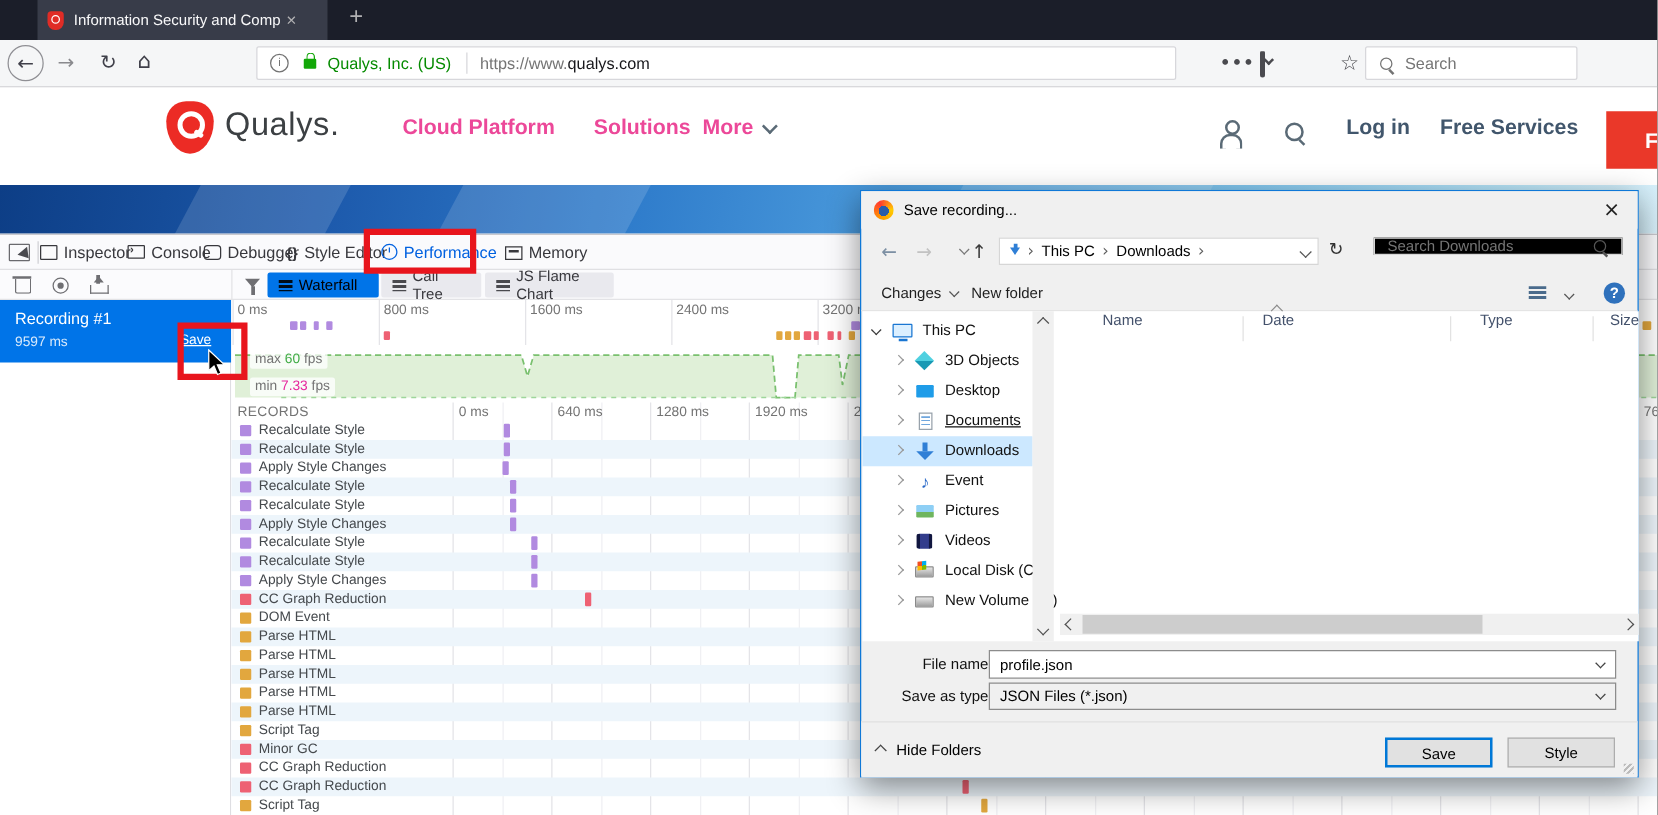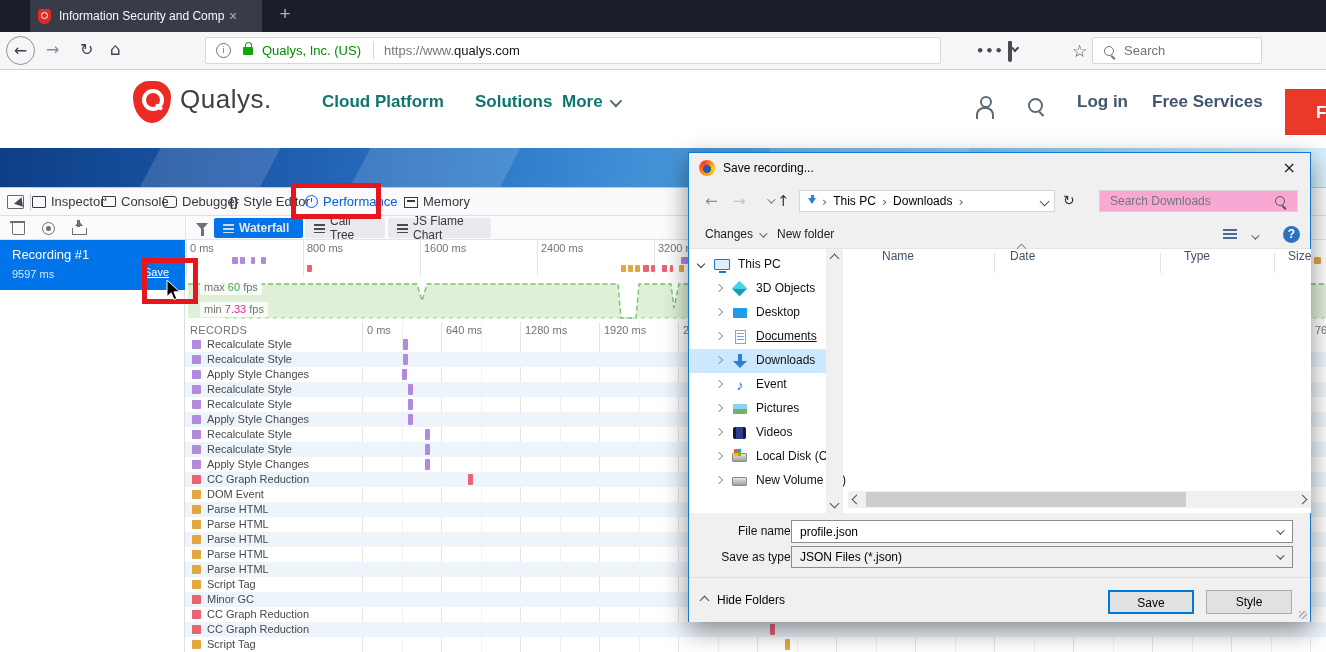--- a/index.html
+++ b/index.html
@@ -40,21 +40,21 @@
   .cz::before{content:"";position:absolute;left:4px;top:4px;width:8px;height:8px;border-radius:50%;background:#f5f6f7;}
   .cz::after{content:"";position:absolute;right:0px;top:6px;width:5px;height:4px;background:#f5f6f7;}
   .star{color:#4a4a4f;font-size:17px;font-family:"DejaVu Sans",sans-serif;}
 
   
   .site{position:absolute;left:0;top:70px;width:1326px;height:78px;background:#fff;}
   .qlogo{position:absolute;left:133px;top:11px;width:38px;height:42px;background:#ec2b25;border-radius:42% 42% 50% 50%/38% 38% 62% 62%;}
   .qlogo::before{content:"";position:absolute;left:9px;top:8px;width:14px;height:14px;border:4px solid #fff;border-radius:50%;}
   .qlogo::after{content:"";position:absolute;left:22px;top:24px;width:8px;height:4px;background:#fff;transform:rotate(35deg);border-radius:2px;}
   .brand{position:absolute;left:180px;top:14px;font-size:26px;color:#3c4043;letter-spacing:.5px;}
-  .snav{position:absolute;top:22px;font-size:17px;font-weight:700;color:#0f766e;}
+  .snav{position:absolute;top:22px;font-size:17px;font-weight:700;color:#ec4899;}
   .schev{display:inline-block;width:7px;height:7px;border:2px solid #5a6a76;border-top:none;border-left:none;transform:rotate(45deg) translateY(-2px);margin-left:7px;}
   .person{position:absolute;left:976px;top:26px;width:18px;height:18px;}
   .person::before{content:"";position:absolute;left:4px;top:0;width:8px;height:8px;border:2px solid #5a6a76;border-radius:50%;}
   .person::after{content:"";position:absolute;left:0;top:11px;width:14px;height:10px;border:2px solid #5a6a76;border-bottom:none;border-radius:8px 8px 0 0;}
   .smag{position:absolute;left:1028px;top:28px;width:11px;height:11px;border:2px solid #5a6a76;border-radius:50%;}
   .smag::after{content:"";position:absolute;left:10px;top:11px;width:6px;height:2px;background:#5a6a76;transform:rotate(45deg);transform-origin:0 0;}
   .cta{position:absolute;left:1285px;top:19px;width:41px;height:46px;background:#ea3829;color:#fff;font-size:17px;font-weight:700;}
   .cta span{position:absolute;left:31px;top:14px;}
 
   
@@ -88,21 +88,21 @@
   .trash::before{content:"";position:absolute;left:-3px;top:-2px;width:15px;height:1.5px;background:#6f6f73;}
   .record-ic{width:11px;height:11px;border:1.4px solid #6f6f73;border-radius:50%;margin-top:2px;}
   .record-ic::after{content:"";position:absolute;left:3px;top:3px;width:5px;height:5px;border-radius:50%;background:#6f6f73;}
   .upload-ic{width:13px;height:6px;border:1.4px solid #6f6f73;border-top:none;margin-top:8px;}
   .upload-ic::before{content:"";position:absolute;left:4px;top:-8px;width:3px;height:7px;background:#6f6f73;}
   .upload-ic::after{content:"";position:absolute;left:1.5px;top:-11px;border:4px solid transparent;border-bottom:5px solid #6f6f73;}
   .funnel{width:0;height:0;border:6px solid transparent;border-top:7px solid #6f6f73;margin-top:3px;}
   .funnel::after{content:"";position:absolute;left:-1.5px;top:-1px;width:3px;height:7px;background:#6f6f73;}
   .viewbtn{position:absolute;top:2px;height:20px;border-radius:2px;display:flex;align-items:center;gap:5px;font-size:12px;padding:0 9px;box-sizing:border-box;}
   .viewbtn .stripes{width:11px;height:9px;background:repeating-linear-gradient(to bottom,currentColor 0 2px,transparent 2px 4px);flex:none;opacity:.9;}
-  .viewbtn.active{background:#0074e8;color:#e5e5e5;font-weight:bold;}
+  .viewbtn.active{background:#0074e8;color:#000000;}
   .viewbtn.plain{background:#e9e9ee;color:#38383d;}
 
   .dt-side{position:absolute;left:0;top:240px;width:185px;height:412px;background:#fff;border-right:1px solid #dedee2;box-sizing:border-box;}
   .recsel{position:absolute;left:0;top:0;width:185px;height:50px;background:#0074e8;color:#fff;}
   .rec-name{position:absolute;left:12px;top:7px;font-size:13px;}
   .rec-dur{position:absolute;left:12px;top:28px;font-size:11px;opacity:.85;}
   .rec-save{position:absolute;right:16px;top:26px;font-size:11px;text-decoration:underline;color:#fff;}
 
   .dt-main{position:absolute;left:185px;top:240px;width:1141px;height:412px;background:#fff;overflow:hidden;}
   .ovtick{position:absolute;top:2px;font-size:11px;color:#737373;white-space:nowrap;}
@@ -130,21 +130,21 @@
   .dlg-title-text{position:absolute;left:34px;top:8px;}
   .dlg-x{position:absolute;right:14px;top:5px;font-size:16px;color:#222;font-family:"DejaVu Sans",sans-serif;}
   .dlg-nav{position:absolute;left:0;top:30px;width:100%;height:36px;}
   .wnav{position:absolute;top:9px;font-size:15px;font-family:"DejaVu Sans",sans-serif;line-height:18px;}
   .crumbbox{position:absolute;left:110px;top:7px;width:256px;height:22px;background:#fff;border:1px solid #d6d6d6;box-sizing:border-box;display:flex;align-items:center;}
   .crumb-sep{color:#5f5f5f;font-size:13px;margin:0 6px;font-family:"DejaVu Sans",sans-serif;}
   .dl-mini{width:0;height:0;border:4px solid transparent;border-top:6px solid #2f7fd6;position:relative;margin-left:8px;flex:none;top:2px;}
   .dl-mini::before{content:"";position:absolute;left:-1.5px;top:-9px;width:3px;height:4px;background:#2f7fd6;}
   .crumb-chevd{margin-left:auto;margin-right:6px;width:6px;height:6px;border:1.4px solid #555;border-top:none;border-left:none;transform:rotate(45deg);flex:none;}
   .refresh{position:absolute;left:374px;top:9px;font-size:14px;color:#333;font-family:"DejaVu Sans",sans-serif;}
-  .dsearch{position:absolute;left:410px;top:7px;width:199px;height:22px;background:#f9a8d4;border:1px solid #d6d6d6;box-sizing:border-box;display:flex;align-items:center;}
+  .dsearch{position:absolute;left:410px;top:7px;width:199px;height:14px;background:#000000;border:1px solid #d6d6d6;box-sizing:border-box;display:flex;align-items:center;}
   .dsearch input{border:none;outline:none;background:transparent;font-size:12px;color:#666;margin-left:8px;width:150px;font-family:"Liberation Sans",sans-serif;}
   .dsearch .mag{border-color:#555;margin-left:auto;margin-right:12px;}
   .dsearch .mag::after{background:#555;}
   .dlg-cmd{position:absolute;left:0;top:66px;width:100%;height:30px;border-bottom:1px solid #e4e4e4;box-sizing:border-box;}
   .cmditem{position:absolute;top:8px;color:#1e1e1e;}
   .chev-s{display:inline-block;width:5px;height:5px;border:1.3px solid #555;border-top:none;border-left:none;transform:rotate(45deg) translateY(-2px);margin-left:6px;}
   .viewlist{position:absolute;left:534px;top:10px;width:14px;height:11px;background:repeating-linear-gradient(to bottom,#4a6b8c 0 2px,transparent 2px 4px);}
   .helpq{position:absolute;left:594px;top:7px;width:17px;height:17px;border-radius:50%;background:#2f71bc;color:#fff;font-size:12px;font-weight:700;text-align:center;line-height:17px;}
   .dlg-body{position:absolute;left:1px;top:96px;width:621px;height:264px;background:#fff;}
   .tree-row{position:absolute;left:0;width:136px;height:24px;}

